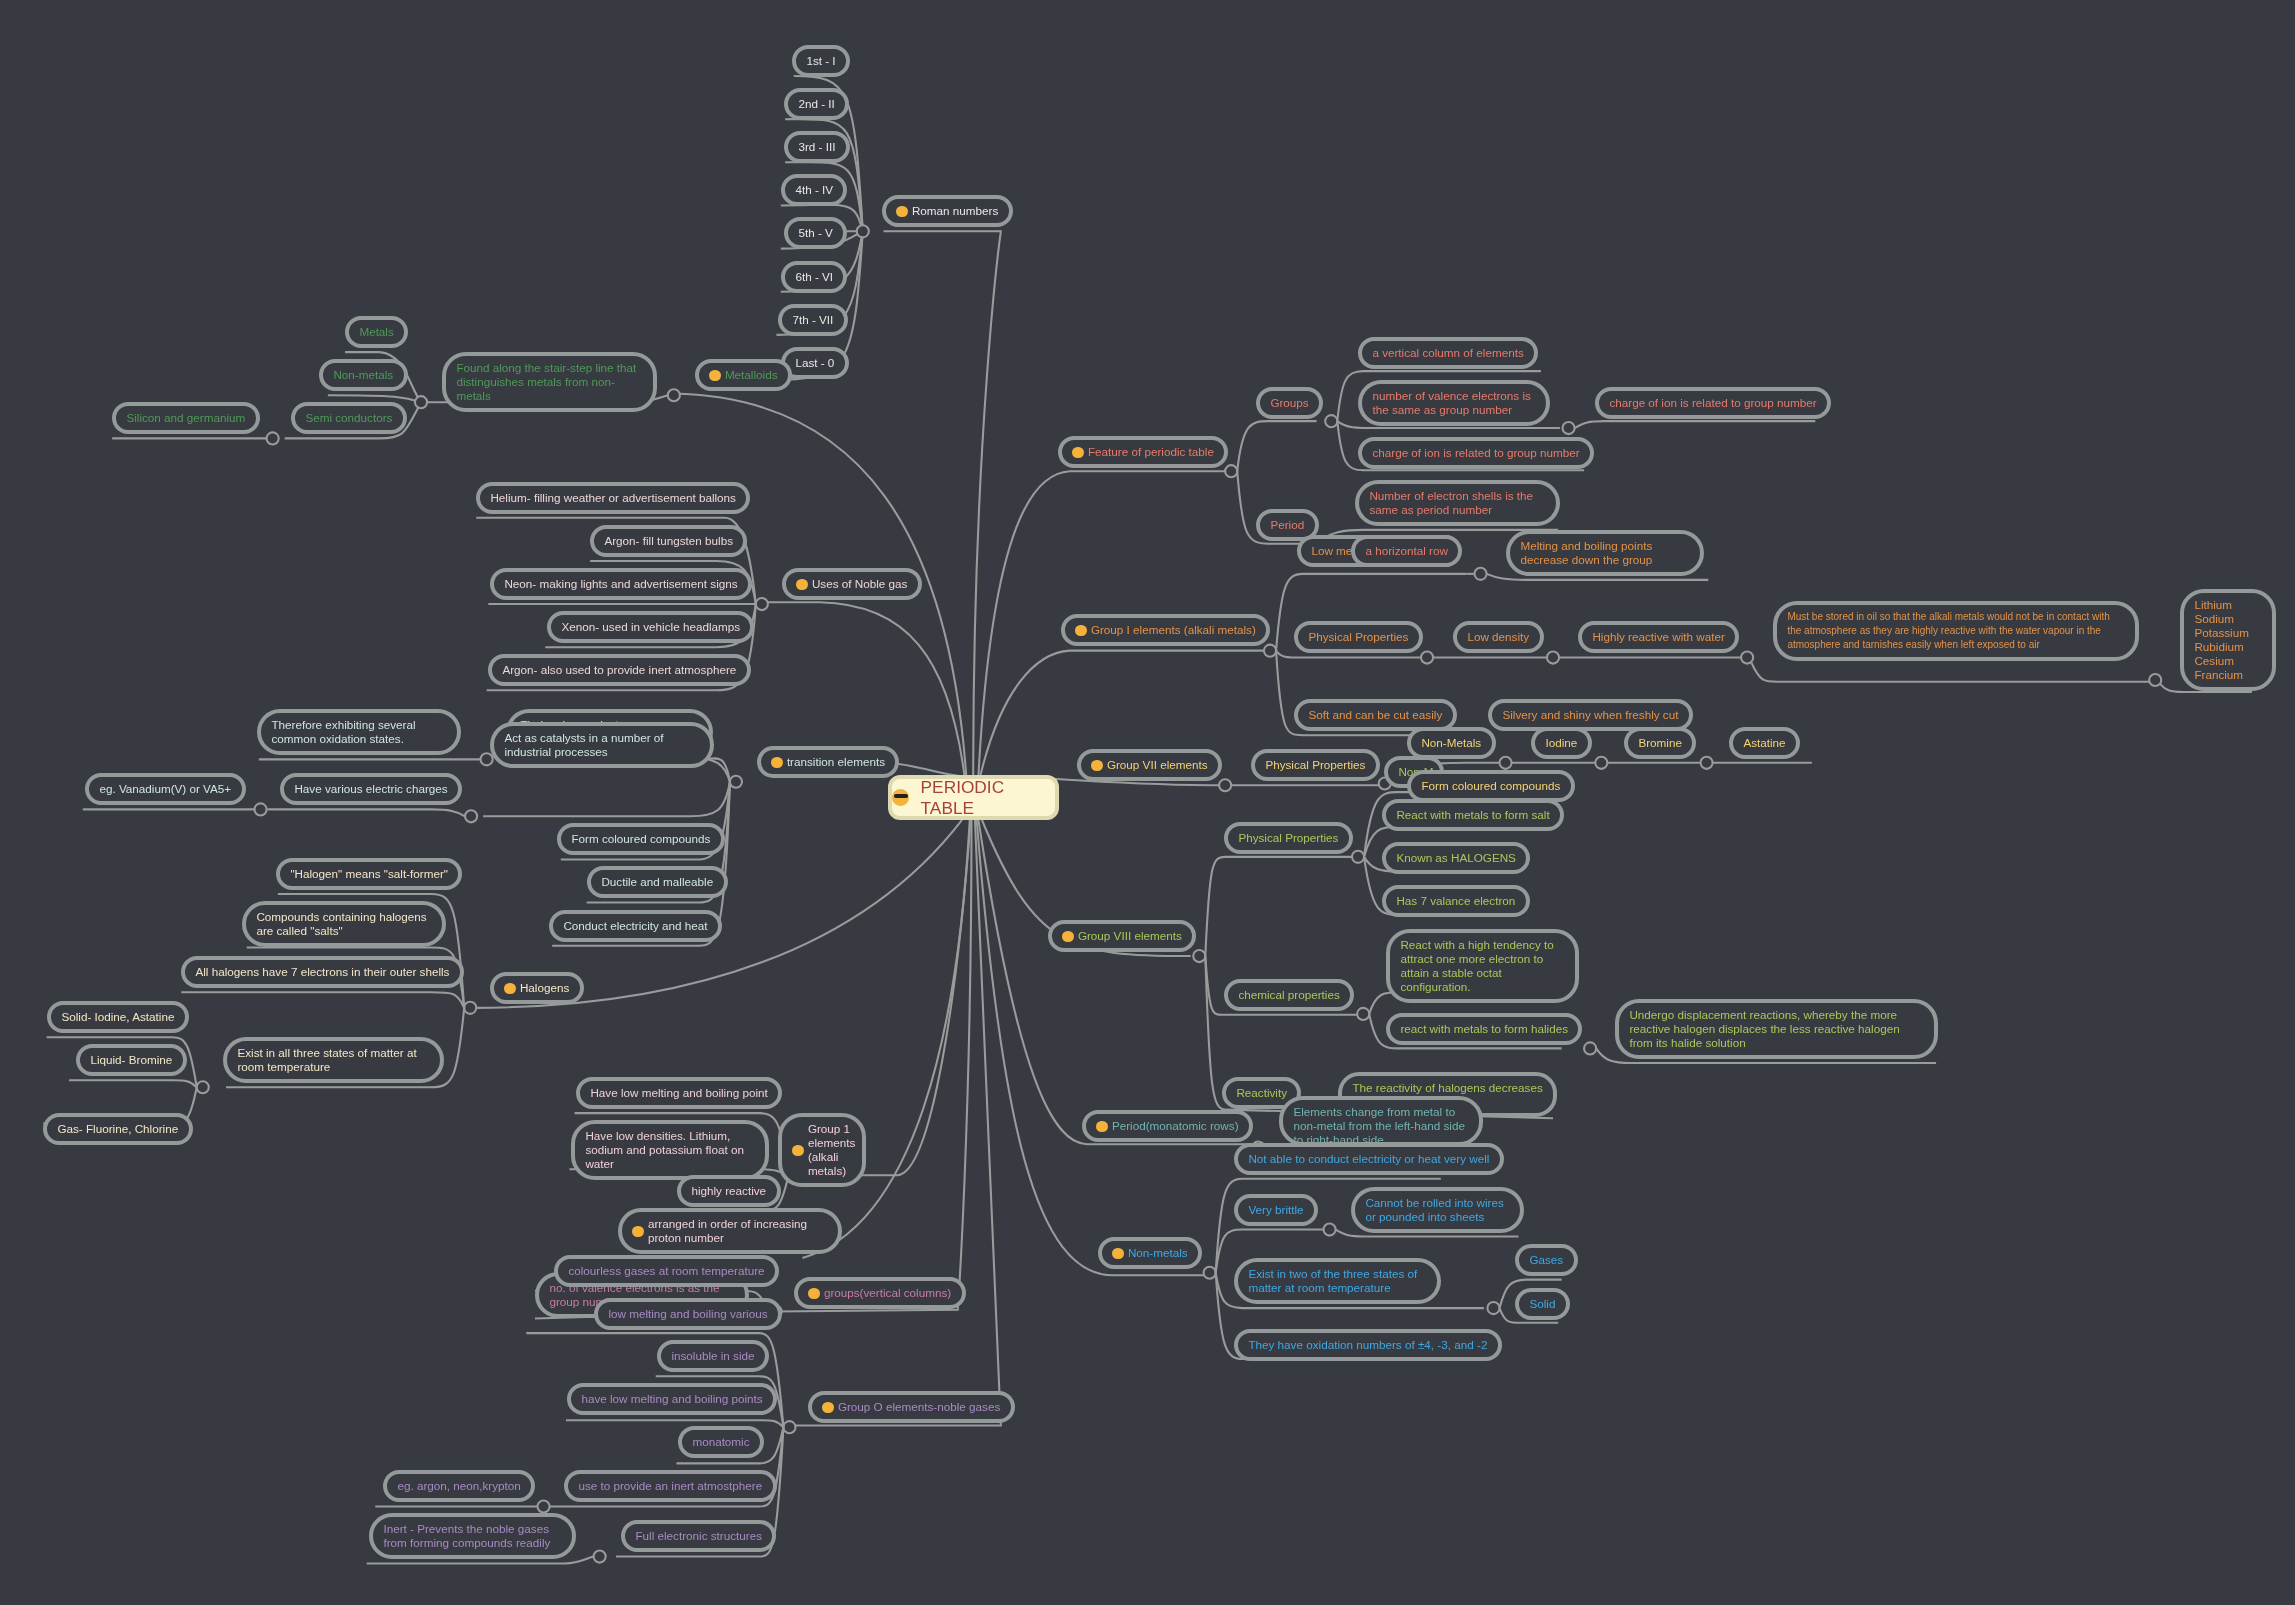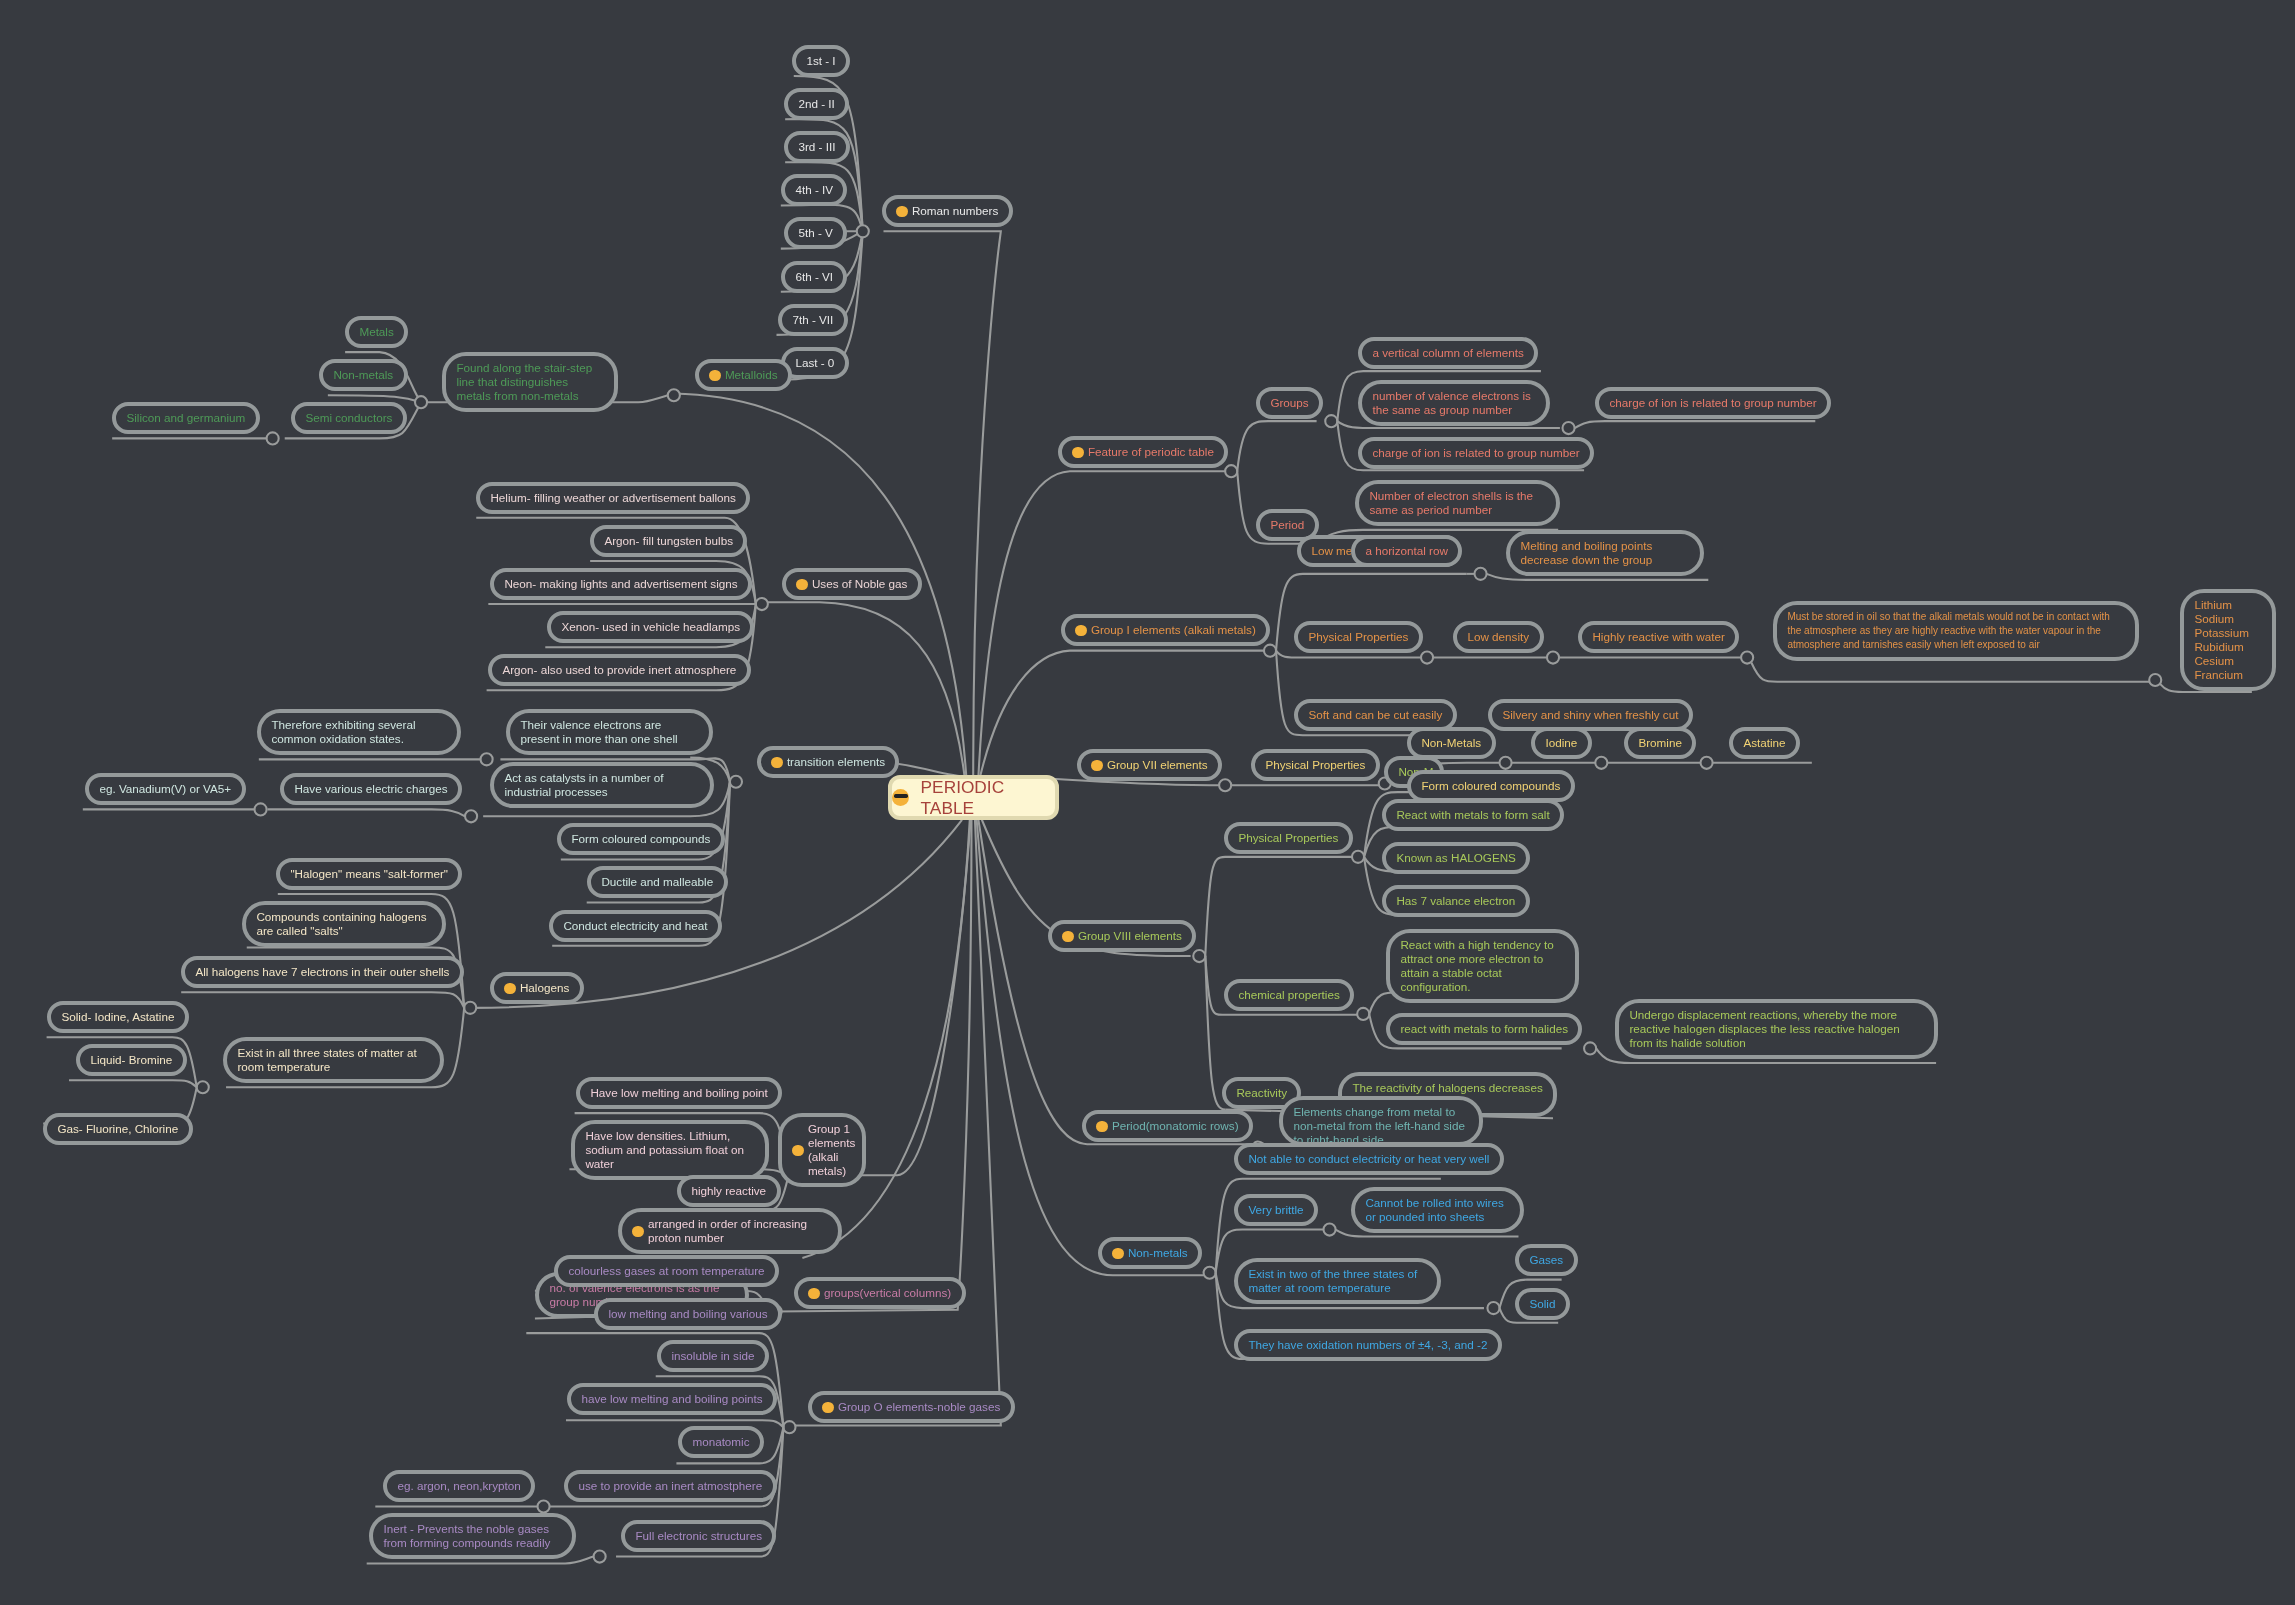--- a/index.html
+++ b/index.html
@@ -226,21 +226,21 @@
     <span>7th - VII</span>
   </div>
 <div class="node c-roman" style="left:781px;top:347px;">
     <span>Last - 0</span>
   </div>
 
 <div class="node c-green" style="left:695px;top:359px;">
     <span class="emoji"></span>
     <span>Metalloids</span>
   </div>
-<div class="node ml c-green" style="left:442px;top:352px;width:176px;">
+<div class="node ml c-green" style="left:442px;top:352px;width:215px;">
     <span>Found along the stair-step line that distinguishes metals from non-metals</span>
   </div>
 <div class="node c-green" style="left:345px;top:316px;">
     <span>Metals</span>
   </div>
 <div class="node c-green" style="left:319px;top:359px;">
     <span>Non-metals</span>
   </div>
 <div class="node c-green" style="left:291px;top:402px;">
     <span>Semi conductors</span>
@@ -272,21 +272,21 @@
 <div class="node c-trans" style="left:757px;top:746px;">
     <span class="emoji"></span>
     <span>transition elements</span>
   </div>
 <div class="node ml c-trans" style="left:506px;top:709px;width:207px;">
     <span>Their valence electrons are present in more than one shell</span>
   </div>
 <div class="node ml c-trans" style="left:257px;top:709px;width:204px;">
     <span>Therefore exhibiting several common oxidation states.</span>
   </div>
-<div class="node ml c-trans" style="left:490px;top:722px;width:224px;margin-top:40px;">
+<div class="node ml c-trans" style="left:490px;top:722px;width:224px;">
     <span>Act as catalysts in a number of industrial processes</span>
   </div>
 <div class="node c-trans" style="left:280px;top:773px;">
     <span>Have various electric charges</span>
   </div>
 <div class="node c-trans" style="left:85px;top:773px;">
     <span>eg. Vanadium(V) or VA5+</span>
   </div>
 <div class="node c-trans" style="left:557px;top:823px;">
     <span>Form coloured compounds</span>

